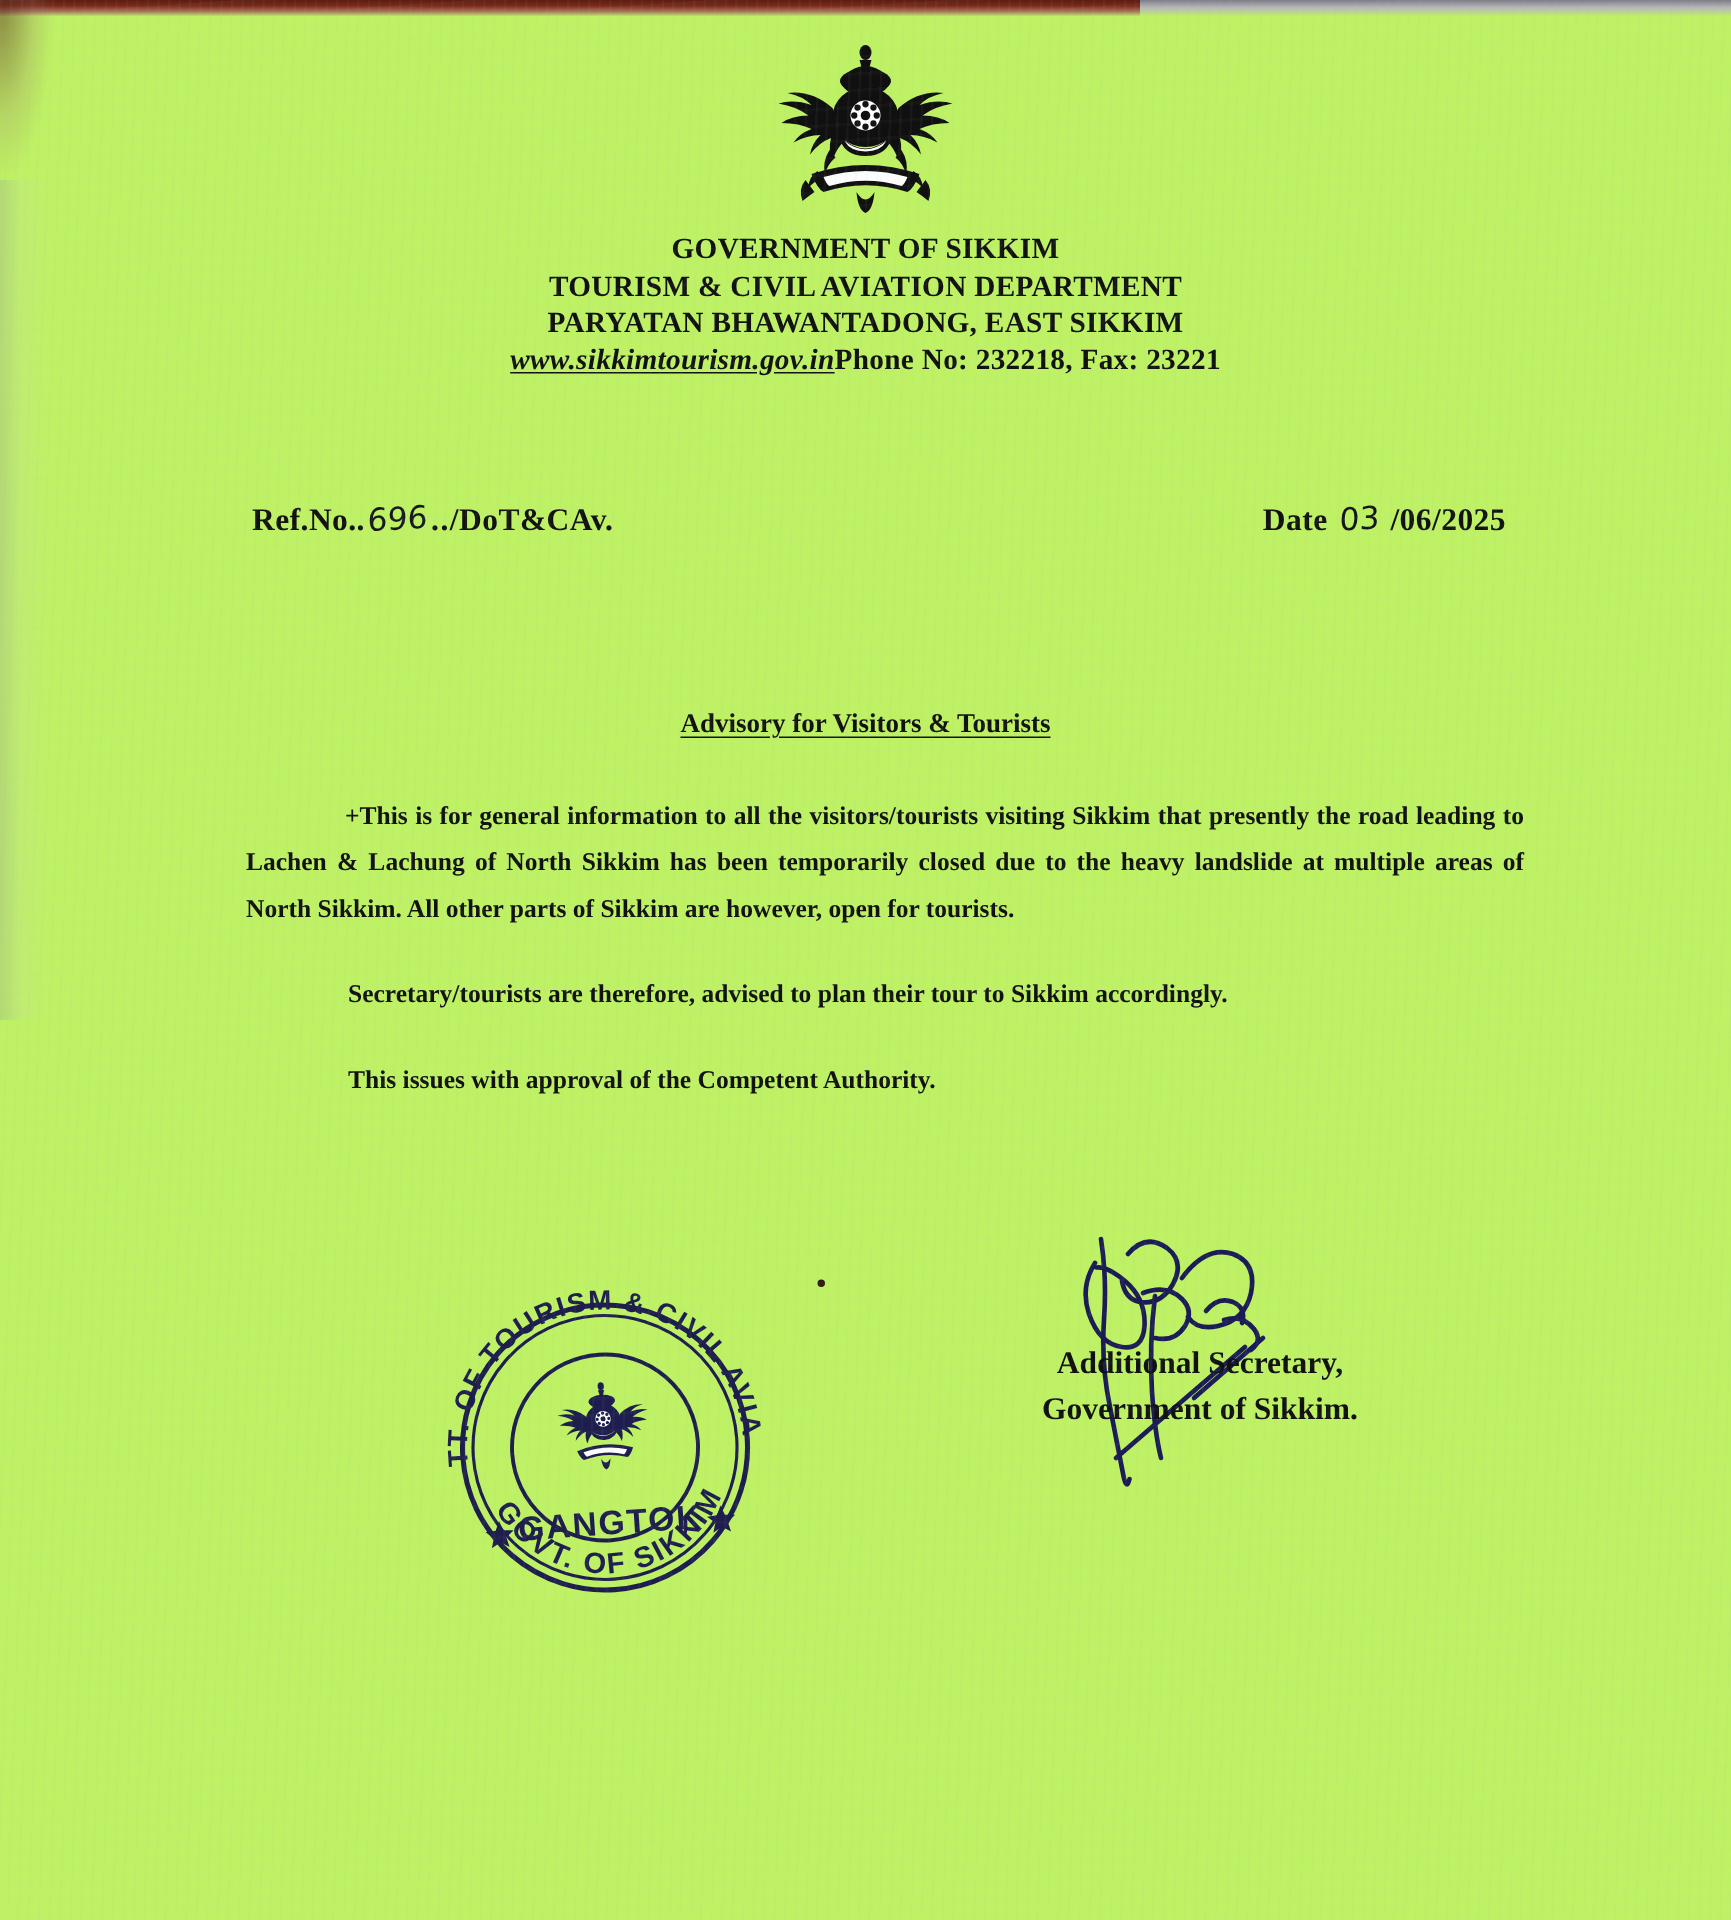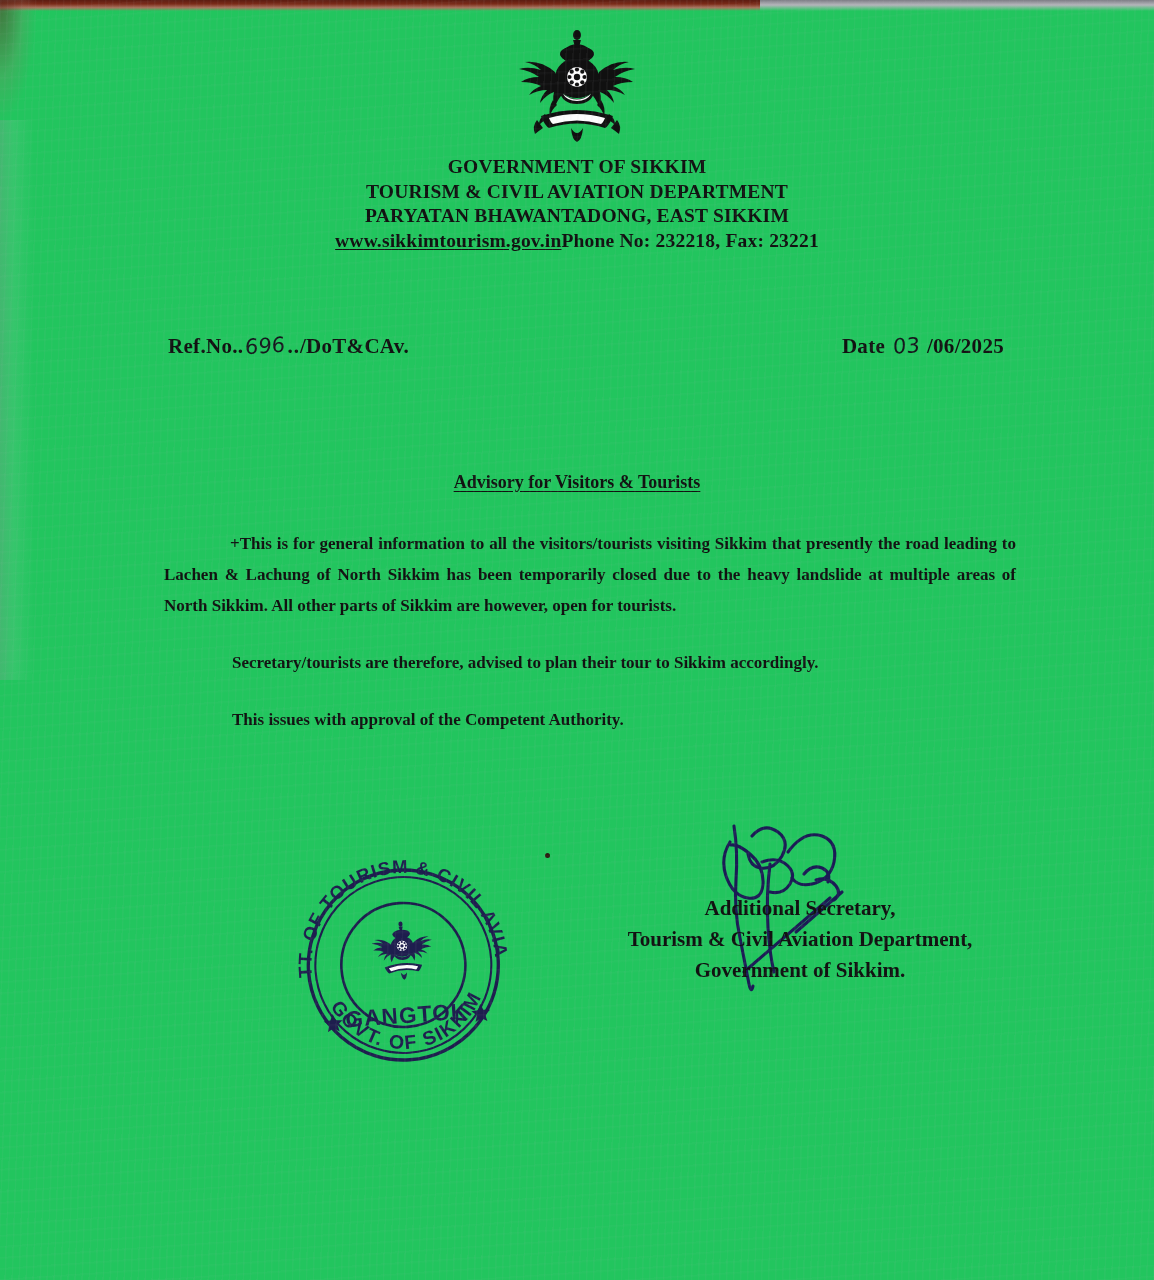--- a/index.html
+++ b/index.html
@@ -4,21 +4,21 @@
 <style>
   html, body {
     margin: 0;
     padding: 0;
     background: #ffffff;
   }
   #page {
     position: relative;
     width: 1154px;
     height: 1280px;
-    background: #22c55e;
+    background: #bef264;
     overflow: hidden;
     font-family: "Liberation Serif", "DejaVu Serif", serif;
     color: #111111;
   }
 
   
   .scan-top-band {
     position: absolute;
     top: 0; left: 0;
     width: 1154px; height: 11px;
@@ -73,20 +73,21 @@
     font-family: "Liberation Serif", "DejaVu Serif", serif;
     font-weight: bold;
     font-size: 19.5px;
     letter-spacing: .2px;
     line-height: 24.5px;
   }
   .letterhead .ln { display: block; white-space: nowrap; }
   .letterhead .url {
     text-decoration: underline;
     text-underline-offset: 2px;
+    font-style: italic;
   }
 
   
   .refrow {
     position: absolute;
     top: 334px;
     left: 168px;
     right: 150px;
     display: flex;
     justify-content: space-between;
@@ -255,21 +256,20 @@
         <path d="M116 68 q12 -4 20 6 q6 8 -2 14"></path>
         <path d="M70 52 q-4 32 -2 64 q2 28 6 44"></path>
         <path d="M130 86 L44 160"></path>
         <path d="M142 80 L96 120"></path>
       </g>
     </svg>
   </div>
 
   <div class="sign-block">
     <span class="ln">Additional Secretary,</span>
-    <span class="ln">Tourism &amp; Civil Aviation Department,</span>
     <span class="ln">Government of Sikkim.</span>
   </div>
 
   <div class="stamp">
     <svg width="232" height="206" viewBox="0 0 232 206" aria-hidden="true">
       <defs>
         <path id="arcTop" d="M 24 108 A 92 92 0 0 1 208 108"></path>
         <path id="arcBot" d="M 32 108 A 84 84 0 0 0 200 108"></path>
       </defs>
       <g fill="none" stroke="#1e1e4e">

